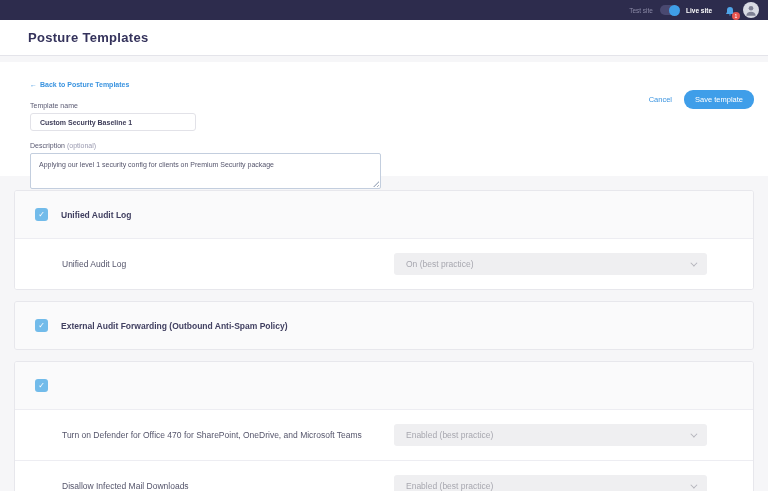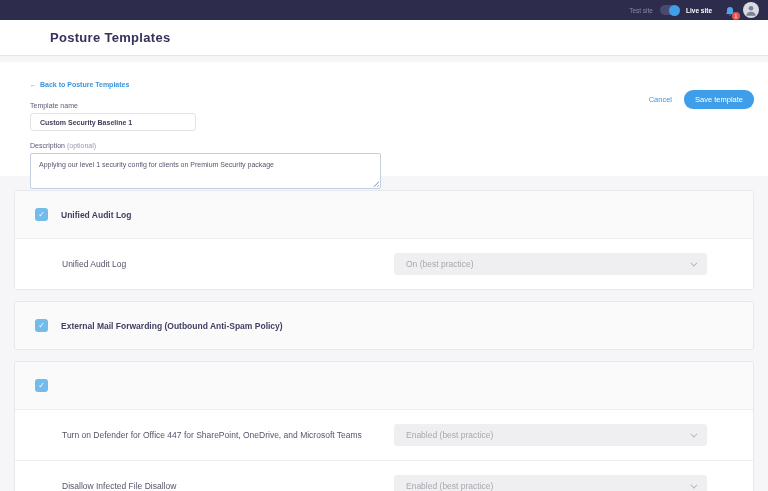--- a/index.html
+++ b/index.html
@@ -11,21 +11,21 @@
   .topbar { height:20px; background:#2d2c4d; display:flex; align-items:center; justify-content:flex-end; padding-right:9px; gap:7px; }
   .topbar-testsite { color:#8a89a6; font-size:6.5px; }
   .toggle { width:19px; height:10px; border-radius:5px; background:#4a4970; position:relative; cursor:pointer; }
   .toggle-knob { position:absolute; right:-1px; top:-0.5px; width:11px; height:11px; border-radius:50%; background:#3f9fe8; }
   .topbar-livesite { color:#ffffff; font-size:6.5px; font-weight:bold; }
   .bell-wrap { position:relative; margin-left:5px; width:12px; height:13px; cursor:pointer; }
   .badge { position:absolute; right:-4px; bottom:-3px; width:8px; height:8px; border-radius:50%; background:#e8554f; color:#fff; font-size:5px; display:flex; align-items:center; justify-content:center; }
   .avatar { width:16px; height:16px; border-radius:50%; background:#d9dbe4; display:flex; align-items:center; justify-content:center; overflow:hidden; cursor:pointer; }
 
   
-  .pageheader { height:36px; background:#ffffff; border-bottom:1px solid #e4e4ea; display:flex; align-items:center; padding-left:50px; }
+  .pageheader { height:36px; background:#ffffff; border-bottom:1px solid #e4e4ea; display:flex; align-items:center; padding-left:28px; }
   .page-title { font-size:13px; font-weight:bold; color:#34325b; letter-spacing:0.3px; }
 
   
   .formcard { margin-top:6px; background:#ffffff; padding:11px 14px 10px 30px; position:relative; height:114px; }
   .backlink { display:inline-flex; align-items:center; gap:3px; color:#3b94e0; font-size:7px; font-weight:bold; cursor:pointer; text-decoration:none; }
   .form-actions { position:absolute; top:28px; right:14px; display:flex; align-items:center; gap:12px; }
   .cancel-link { color:#3b94e0; font-size:7.5px; cursor:pointer; }
   .save-btn { background:#3f9ee9; color:#ffffff; font-size:7.5px; border:none; border-radius:9px; padding:5px 11px; cursor:pointer; font-family:inherit; }
   .field-label { font-size:7px; color:#5b5b73; margin:11px 0 4px; }
   .field-label .optional { color:#9a9ab0; }
@@ -117,37 +117,37 @@
         <div class="dropdown">
           <span class="dropdown-value">On (best practice)</span>
           <span class="chevron"></span>
         </div>
       </div>
     </div>
 
     <div class="card">
       <div class="card-header">
         <div class="checkbox">✓</div>
-        <span class="card-title">External Mail Forwarding (Outbound Anti-Spam Policy)</span>
+        <span class="card-title">External Audit Forwarding (Outbound Anti-Spam Policy)</span>
       </div>
     </div>
 
     <div class="card">
       <div class="card-header">
         <div class="checkbox">✓</div>
       </div>
       <div class="row">
-        <span class="row-label">Turn on Defender for Office 447 for SharePoint, OneDrive, and Microsoft Teams</span>
+        <span class="row-label">Turn on Defender for Office 470 for SharePoint, OneDrive, and Microsoft Teams</span>
         <div class="dropdown">
           <span class="dropdown-value">Enabled (best practice)</span>
           <span class="chevron"></span>
         </div>
       </div>
       <div class="row">
-        <span class="row-label">Disallow Infected File Disallow</span>
+        <span class="row-label">Disallow Infected Mail Downloads</span>
         <div class="dropdown">
           <span class="dropdown-value">Enabled (best practice)</span>
           <span class="chevron"></span>
         </div>
       </div>
 
     </div>
 
   </div>
 </div>

